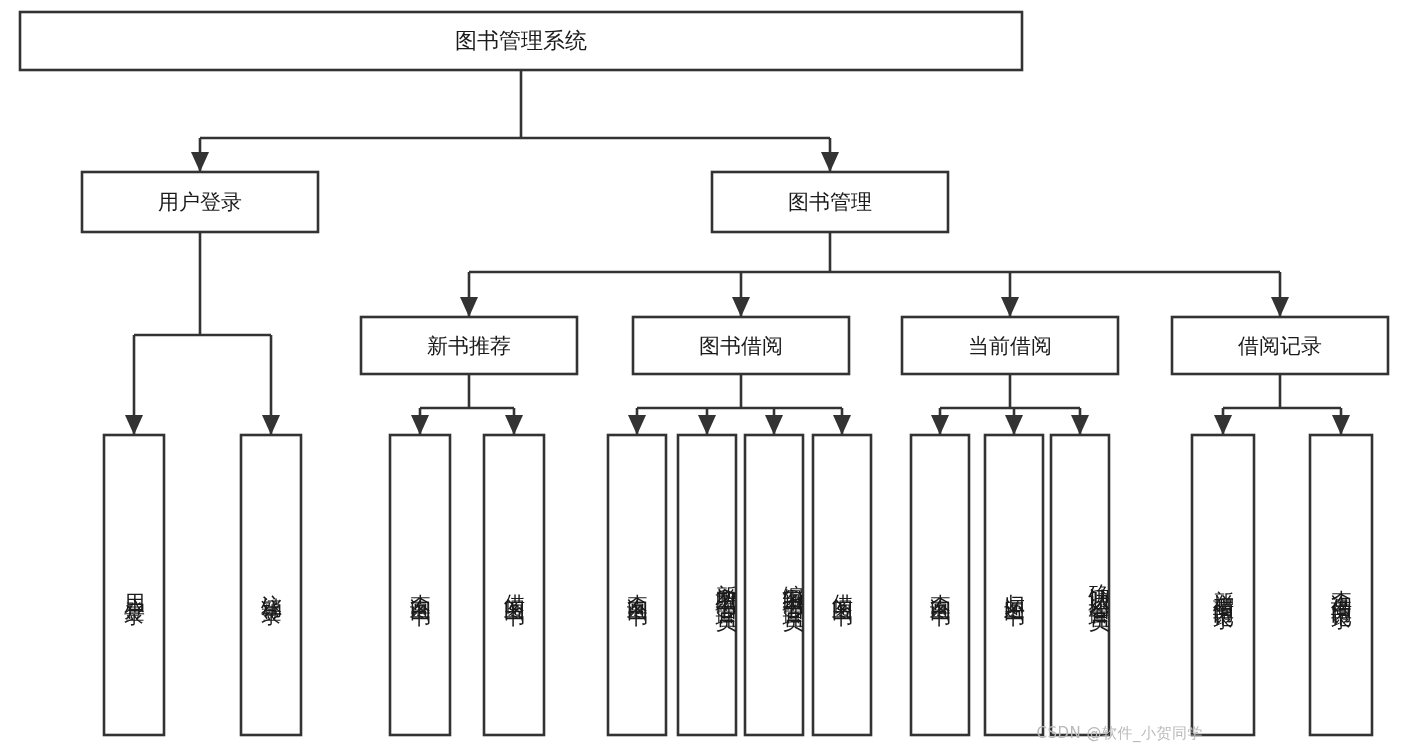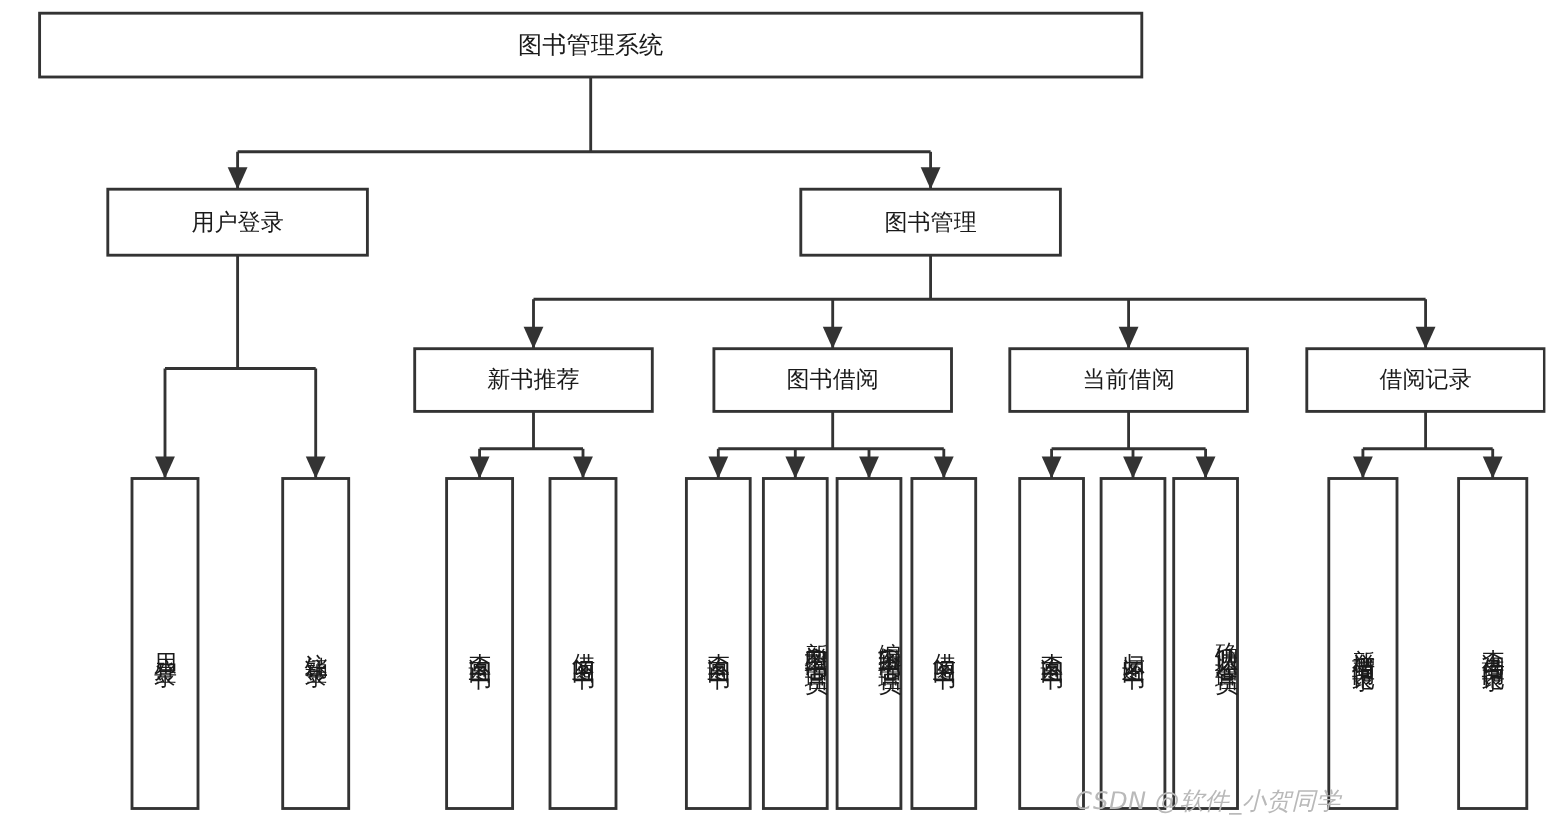--- a/index.html
+++ b/index.html
@@ -9,21 +9,21 @@
   }
   body {
     width: 1405px;
     height: 747px;
     font-family: "DejaVu Sans", "Liberation Sans", sans-serif;
     overflow: hidden;
     position: relative;
   }
   #diagram-root {
     position: absolute;
-    left: 16px;
+    left: 0;
     top: 0;
     width: 1213px;
     height: 747px;
   }
   svg.flow {
     display: block;
     width: 1405px;
     height: 747px;
     background: #ffffff;
   }
@@ -79,25 +79,24 @@
     white-space: nowrap;
   }
   .leaf-text.center-v {
     align-items: center;
   }
   .watermark {
     position: absolute;
     right: 10px;
     bottom: 4px;
     font-family: "DejaVu Sans", "Liberation Sans", sans-serif;
-    font-size: 22px;
+    font-size: 15px;
     color: #b9b9b9;
     letter-spacing: 0.5px;
     white-space: nowrap;
-    font-style: italic;
   }
 </style>
 </head>
 <body>
 
 <div id="diagram-root">
   <svg class="flow" viewBox="0 0 1405 747">
     <g id="connectors-group">
         <line x1="521" y1="70" x2="521" y2="138" class="connector"></line>
         <line x1="200" y1="138" x2="830" y2="138" class="connector"></line>

